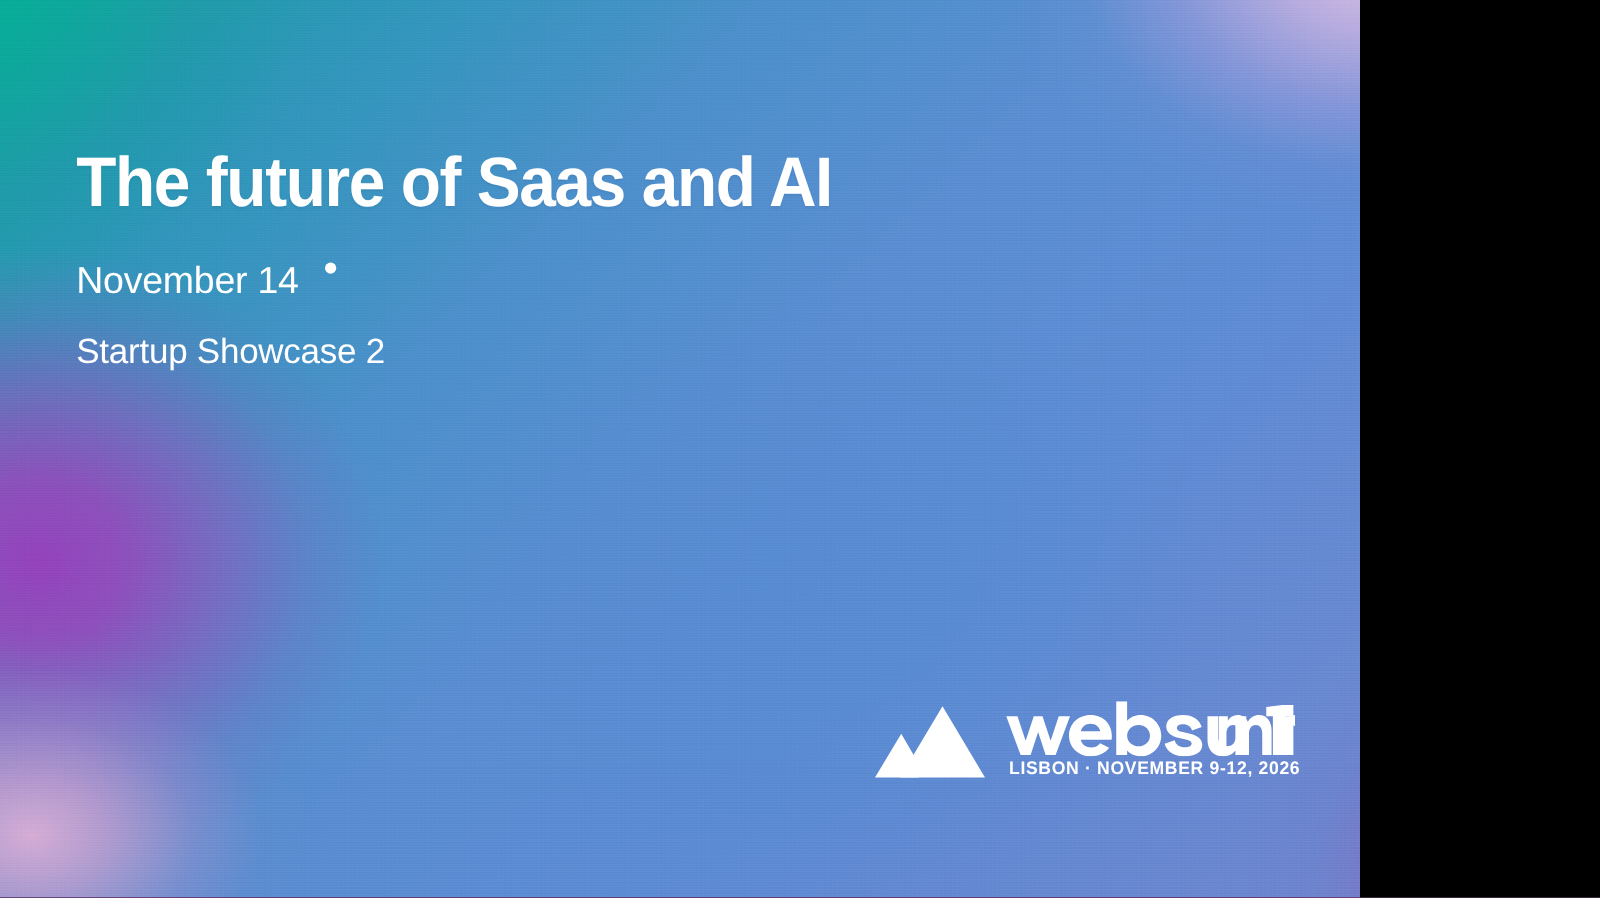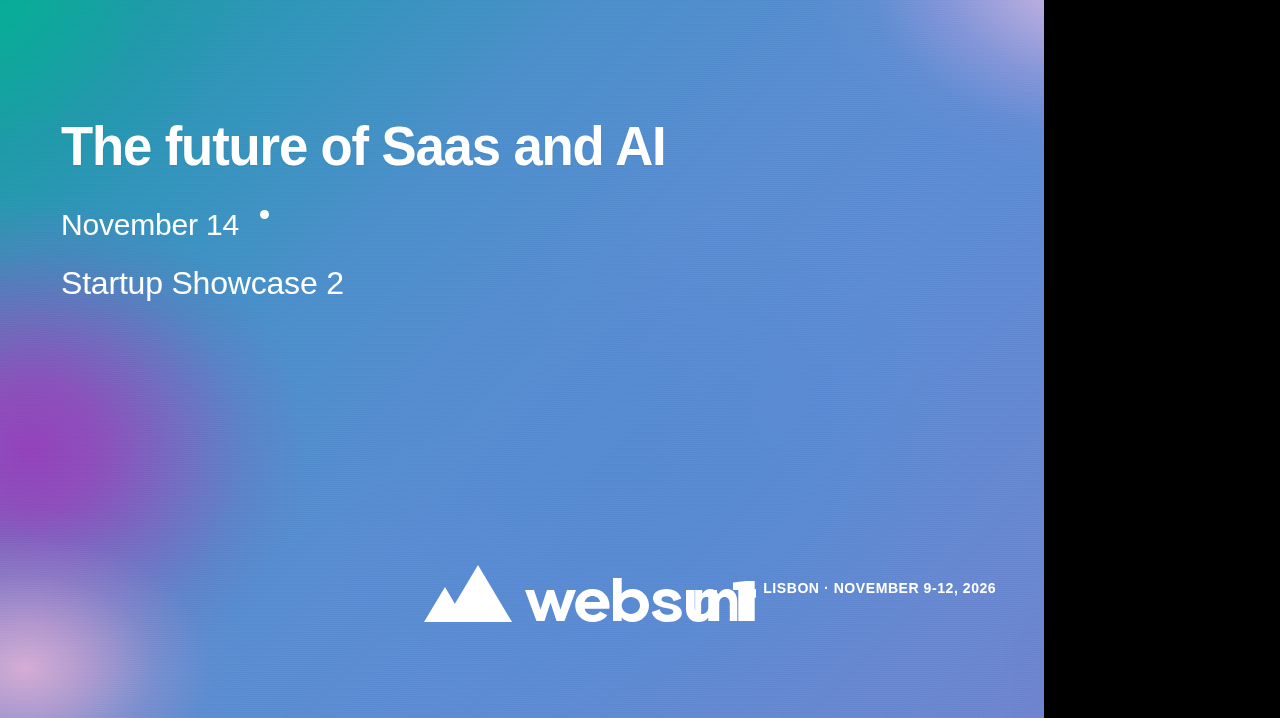--- a/index.html
+++ b/index.html
@@ -11,20 +11,21 @@
   body {
     font-family: "Liberation Sans", sans-serif;
   }
 
   #session-card {
     position: relative;
     width: 1044px;
     height: 718px;
     overflow: hidden;
     background-color: #d946ef;
+    padding-left: 44px;
   }
 
   
   .bg-layer {
     position: absolute;
     inset: 0;
     pointer-events: none;
   }
 
   .bg-base {
@@ -174,21 +175,21 @@
     background: #FFFFFF;
     margin: 0 22px 0 21px;
     flex: 0 0 auto;
   }
 
   .session-room {
     margin: 0;
     margin-top: 27px;
     font-family: "Liberation Sans", sans-serif;
     font-weight: 400;
-    font-size: 32px;
+    font-size: 28px;
     line-height: 1.0;
     letter-spacing: -0.2px;
     color: #FFFFFF;
     white-space: nowrap;
   }
 
   
   .brand-lockup {
     position: absolute;
     right: 48px;
@@ -199,22 +200,22 @@
     gap: 12px;
   }
 
   .brand-mark {
     display: block;
     flex: 0 0 auto;
   }
 
   .brand-words {
     display: flex;
-    flex-direction: row;
-    align-items: flex-start;
+    flex-direction: column;
+    align-items: center;
     padding-bottom: 1px;
   }
 
   .brand-wordmark {
     display: block;
   }
 
   .brand-tagline {
     margin: 0;
     margin-top: 3px;

